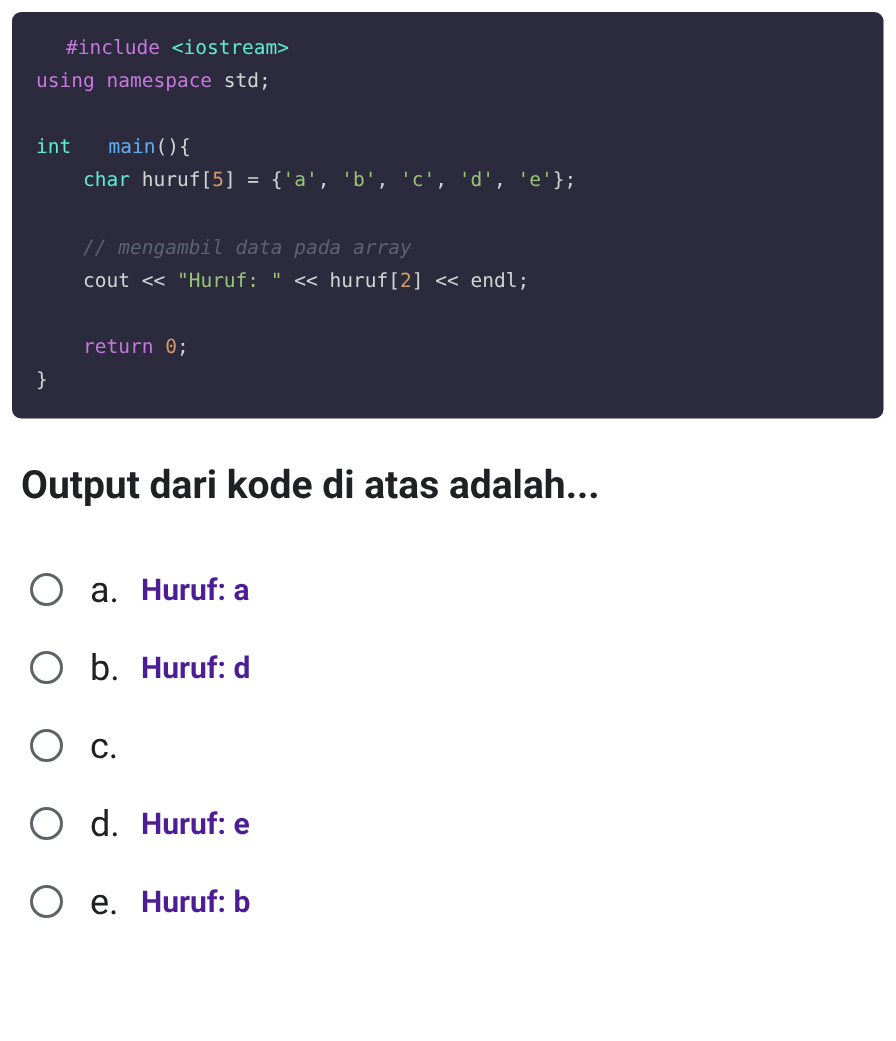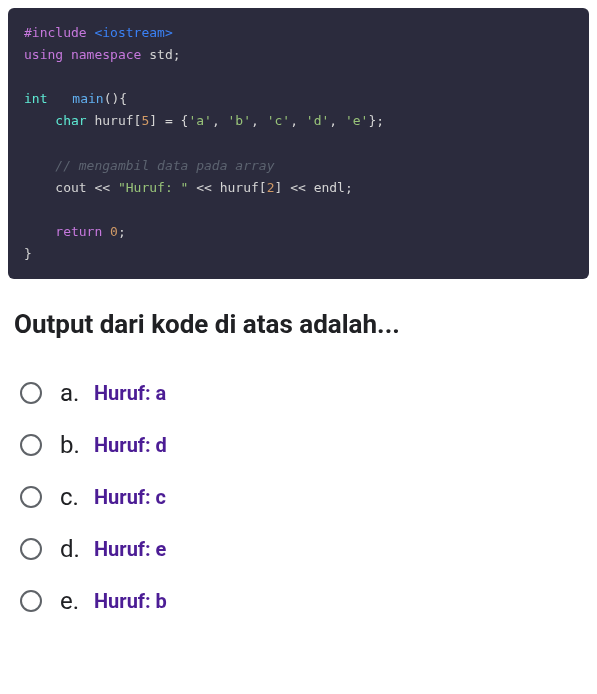--- a/index.html
+++ b/index.html
@@ -20,22 +20,22 @@
       padding: 14px 16px;
       margin: 8px 8px 0 8px;
       font-family: "Consolas", "Monaco", monospace;
       font-size: 13px;
       line-height: 1.7;
       color: #d4d4d4;
     }
     .code-line {
       white-space: pre;
     }
-    .tok-preproc { color: #c678dd; }
-    .tok-include-path { color: #3b82f6; text-align: center; }
+    .tok-preproc { color: #c678dd; margin-left: 20px; }
+    .tok-include-path { color: #5eead4; text-align: center; }
     .tok-keyword { color: #c678dd; }
     .tok-type { color: #5eead4; }
     .tok-func { color: #61afef; margin-left: 17px; }
     .tok-punct { color: #d4d4d4; }
     .tok-ident { color: #d4d4d4; }
     .tok-num { color: #d19a66; }
     .tok-char { color: #98c379; }
     .tok-string { color: #98c379; }
     .tok-comment { color: #5c6370; font-style: italic; margin-top: 12px; }
     .tok-op { color: #d4d4d4; }
@@ -101,21 +101,20 @@
     <span class="option-text">Huruf: a</span>
   </div>
   <div class="option-row">
     <div class="radio"></div>
     <span class="option-letter">b.</span>
     <span class="option-text">Huruf: d</span>
   </div>
   <div class="option-row">
     <div class="radio"></div>
     <span class="option-letter">c.</span>
-    <span class="option-text">Huruf: c</span>
   </div>
   <div class="option-row">
     <div class="radio"></div>
     <span class="option-letter">d.</span>
     <span class="option-text">Huruf: e</span>
   </div>
   <div class="option-row">
     <div class="radio"></div>
     <span class="option-letter">e.</span>
     <span class="option-text">Huruf: b</span>

